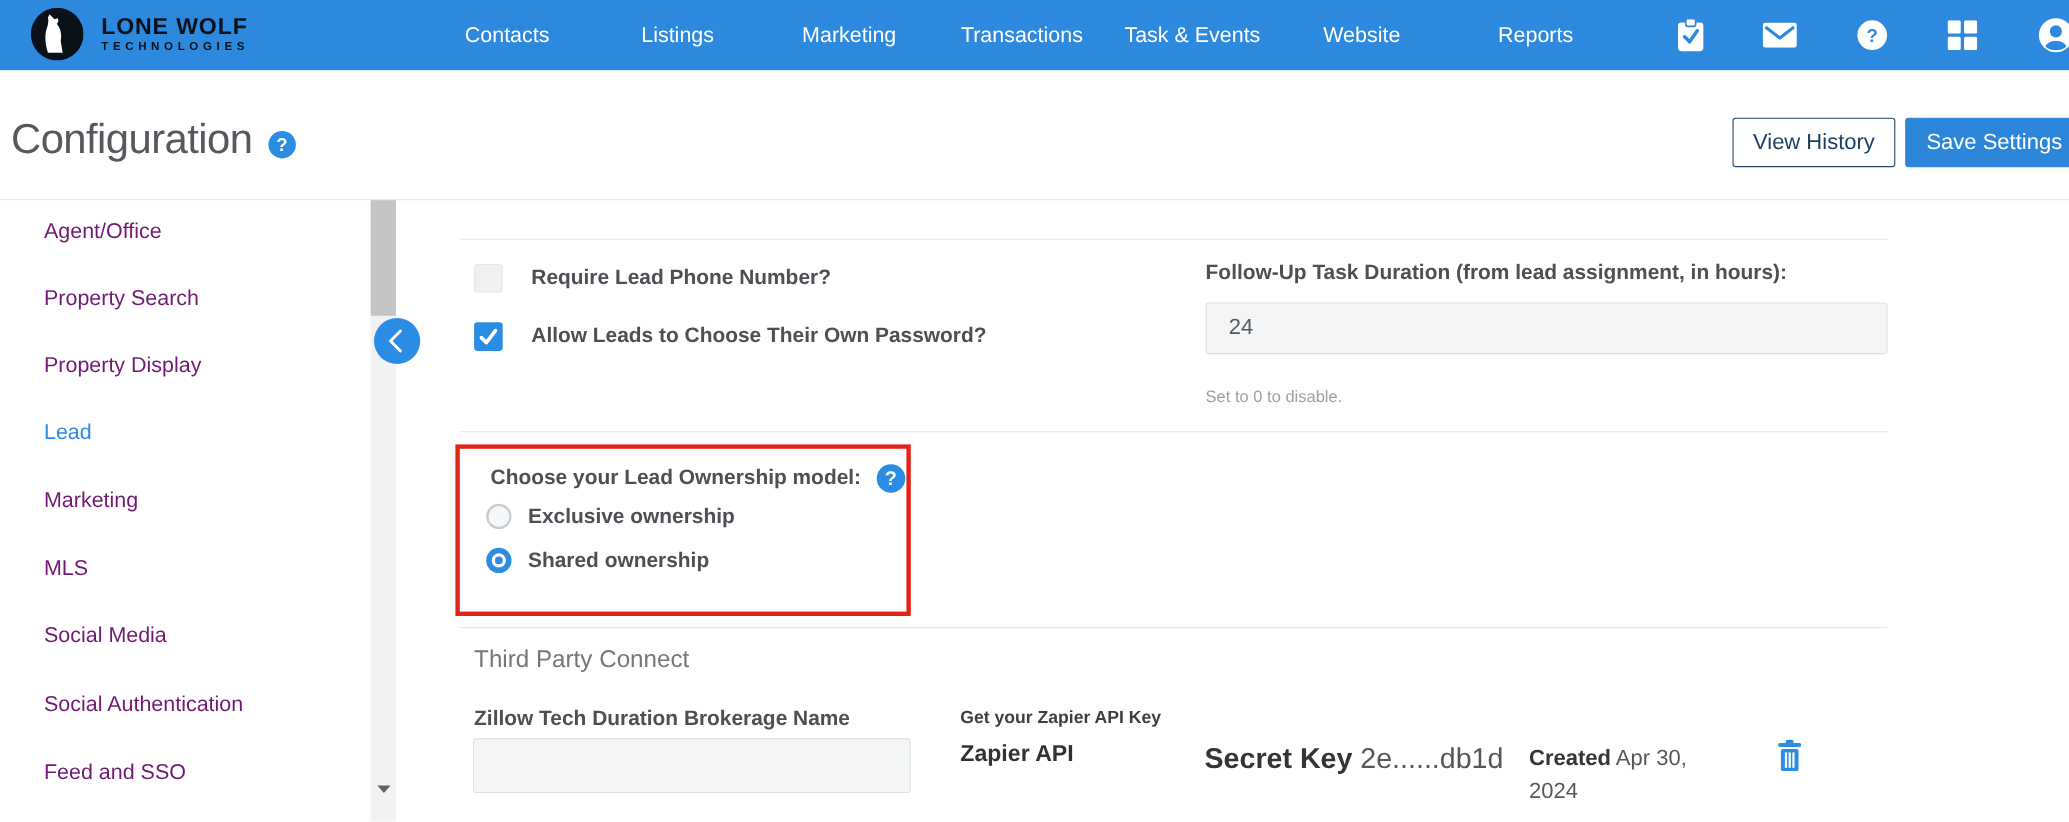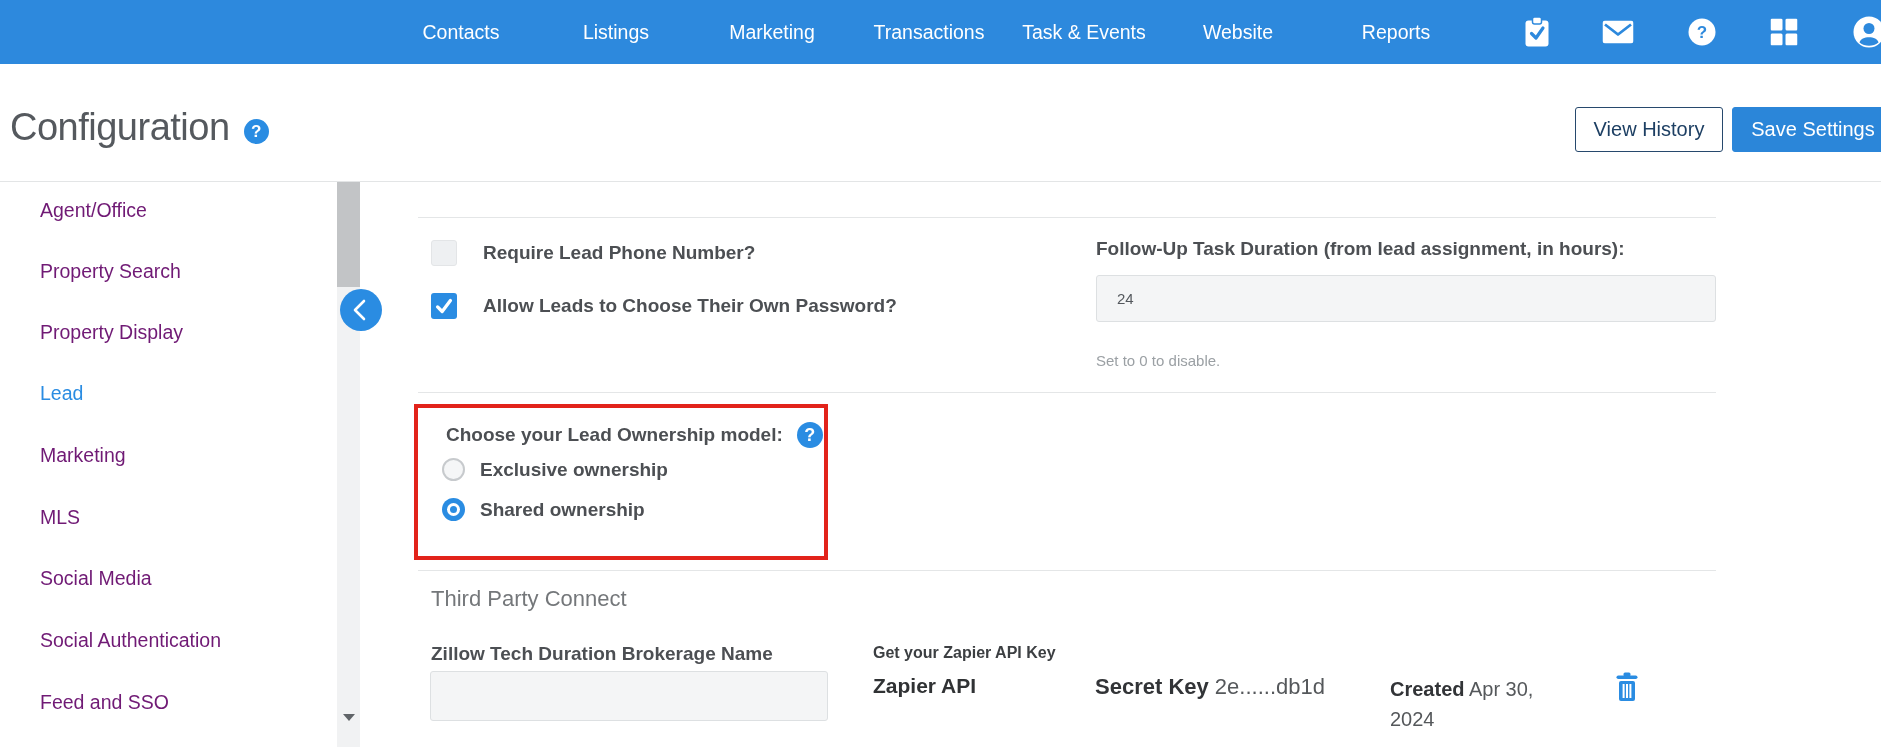--- a/index.html
+++ b/index.html
@@ -46,51 +46,63 @@
   .content{position:absolute;left:418px;top:182px;width:1298px;height:565px;}
   .hr{position:absolute;left:0;width:1298px;height:1px;background:#e4e6e7;}
   .check-row{position:absolute;display:flex;align-items:center;cursor:pointer;}
   .checkbox{width:26px;height:26px;border-radius:3px;box-sizing:border-box;flex:none;}
   .checkbox.unchecked{background:#eef0f2;border:1px solid #e3e5e7;}
   .checkbox.checked{background:#2a8ce2;display:flex;align-items:center;justify-content:center;}
   .form-label{font-size:19px;font-weight:600;color:#4c4f53;white-space:nowrap;}
   .check-row .form-label{margin-left:26px;}
   .right-col{position:absolute;left:678px;top:0;width:620px;}
   .text-input{box-sizing:border-box;background:#f4f5f6;border:1px solid #dde0e2;border-radius:3px;
-              font-size:15px;color:#54585d;font-family:inherit;padding:0 20px;outline:none;}
+              font-size:20px;color:#54585d;font-family:inherit;padding:0 20px;outline:none;}
   .muted{font-size:15px;color:#9ba0a4;}
 
   .red-box{position:absolute;left:-4px;top:222px;width:414px;height:156px;box-sizing:border-box;
            border:4px solid #e2231a;}
   .own-label-row{position:absolute;left:28px;top:14px;display:flex;align-items:center;}
   .radio-row{position:absolute;left:24px;display:flex;align-items:center;cursor:pointer;}
   .radio{width:23px;height:23px;border-radius:50%;box-sizing:border-box;flex:none;}
   .radio.unchecked{background:#f5f6f7;border:2px solid #c7cacd;}
   .radio.checked{background:#2a8ce2;display:flex;align-items:center;justify-content:center;}
   .radio-inner{width:13px;height:13px;border-radius:50%;background:#fff;display:flex;align-items:center;justify-content:center;}
   .radio-dot{width:7px;height:7px;border-radius:50%;background:#2a8ce2;}
   .radio-row .form-label{margin-left:15px;}
 
   .tpc-heading{position:absolute;left:13px;top:404px;font-size:22px;font-weight:300;color:#74777a;white-space:nowrap;}
   .zillow-label{position:absolute;left:13px;top:461px;}
   .zillow-input{position:absolute;left:12px;top:489px;width:398px;height:50px;}
   .zapier-link{position:absolute;left:455px;top:462px;font-size:16px;font-weight:600;color:#3c3f42;cursor:pointer;white-space:nowrap;}
   .zapier-row{position:absolute;left:455px;top:492px;width:843px;display:flex;align-items:flex-start;}
   .zapier-name{width:222px;font-size:21px;font-weight:700;color:#303234;flex:none;}
-  .zapier-secret{width:295px;font-size:22px;color:#55585b;flex:none;white-space:nowrap;}
+  .zapier-secret{width:295px;font-size:26px;color:#55585b;flex:none;white-space:nowrap;}
   .zapier-created{width:175px;font-size:20px;color:#55585b;line-height:30px;flex:none;}
   .bold-dark{font-weight:700;color:#323437;}
   .trash-btn{position:absolute;left:1197px;top:490px;width:24px;height:30px;cursor:pointer;line-height:0;}
 </style>
 </head>
 <body>
 
 <div class="app">
 
   <div class="topnav">
+    <div class="logo">
+      <svg class="logo-circle" viewBox="0 0 48 48">
+        <circle cx="24" cy="24" r="24" fill="#0a1119"></circle>
+        <path fill="#ffffff" d="M17 6 L21.5 10.5 L24.5 9.5 C25.4 11.4 25.2 13.2 23.6 14.8
+          C27.2 18.6 28.3 24.5 27.2 30.2 L29 41 L15.6 41 C13 33 12.4 24.4 14.6 18.6
+          C15.8 15.4 16.4 12 15.6 9.2 Z"></path>
+      </svg>
+      <div class="logo-text">
+        <div class="logo-line1">LONE WOLF</div>
+        <div class="logo-line2">TECHNOLOGIES</div>
+      </div>
+    </div>
 
     <div class="nav-item" style="left:461px">Contacts</div>
     <div class="nav-item" style="left:616px">Listings</div>
     <div class="nav-item" style="left:772px">Marketing</div>
     <div class="nav-item" style="left:929px">Transactions</div>
     <div class="nav-item" style="left:1084px">Task &amp; Events</div>
     <div class="nav-item" style="left:1238px">Website</div>
     <div class="nav-item" style="left:1396px">Reports</div>
 
     <span class="nav-icon" style="left:1537px">

